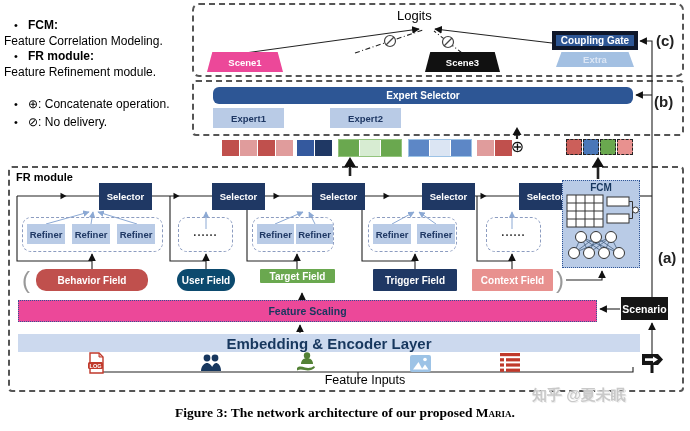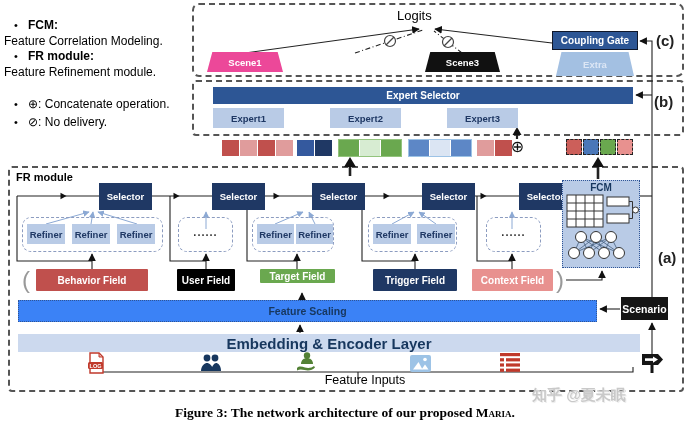--- a/index.html
+++ b/index.html
@@ -147,28 +147,27 @@
       <polygon points="389.5,196 383.5,192.8 383.5,199.2"></polygon>
         <polygon points="443.5,196 449.5,192.8 449.5,199.2"></polygon>
       <polygon points="486.5,196 480.5,192.8 480.5,199.2"></polygon>
         <polygon points="540.5,196 546.5,192.8 546.5,199.2"></polygon>
     </g>
   </svg>
 
   <div class="abs" style="left:397px;top:8px;width:60px;text-align:left;z-index:3;font-size:13px;color:#000;">Logits</div>
   <div class="box trap" style="left: 207px; top: 52px; width: 76px; height: 20px; background: #ec4899;">Scene1</div>
   <div class="box trap" style="left: 425px; top: 52px; width: 75px; height: 20px; background: rgb(17, 17, 17);">Scene3</div>
-  <div class="box trap" style="left: 556px; top: 52px; width: 78px; height: 24px; color: rgb(220, 230, 245); background: rgb(163, 192, 226);">Extra</div>
-  <div class="box blue" style="left:552px;top:31px;width:86px;height:19px;font-size:10px;border:1px solid #0f172a;">Coupling Gate</div>
+  <div class="box trap" style="left: 556px; top: 52px; width: 78px; height: 15px; color: rgb(220, 230, 245); background: rgb(163, 192, 226);">Extra</div>
+  <div class="box blue" style="left:552px;top:31px;width:86px;height:19px;font-size:10px;border:4px solid #0f172a;">Coupling Gate</div>
   <div class="panel-label" style="left:656px;top:32px;">(c)</div>
 
-  <div class="box blue" style="left:213px;top:87px;width:420px;height:17px;font-size:10px;">Expert Selector</div>
+  <div class="box blue" style="left:213px;top:87px;width:420px;height:17px;font-size:10px;border-radius:6px;">Expert Selector</div>
   <div class="box lblue" style="left:213px;top:108px;width:71px;height:20px;">Expert1</div>
   <div class="box lblue" style="left:330px;top:108px;width:71px;height:20px;">Expert2</div>
-  <div class="box lblue" style="left:447px;top:108px;width:71px;height:20px;">Expert3</div>
   <div class="panel-label" style="left:654px;top:93px;">(b)</div>
 
   <div class="sqrow" style="left:222px;">
     <span class="sq" style="background: rgb(192, 80, 77);"></span><span class="sq" style="background: rgb(224, 156, 156);"></span><span class="sq" style="background: rgb(192, 80, 77);"></span><span class="sq" style="background: rgb(224, 156, 156);"></span>
   </div>
   <div class="sqrow" style="left:297px;">
     <span class="sq" style="background: rgb(52, 89, 158);"></span><span class="sq" style="background: rgb(31, 56, 100);"></span>
   </div>
   <div class="sqg" style="left: 338px; border-color: rgb(147, 196, 125);">
     <span class="sq" style="width: 20px; background: rgb(106, 168, 79);"></span><span class="sq" style="width: 20px; background: rgb(215, 236, 210);"></span><span class="sq" style="width: 20px; margin-right: 0px; background: rgb(106, 168, 79);"></span>
@@ -245,28 +244,28 @@
           <circle cx="48" cy="44" r="5.5"></circle>
         <circle cx="11" cy="60" r="5.5"></circle>
           <circle cx="26" cy="60" r="5.5"></circle>
           <circle cx="41" cy="60" r="5.5"></circle>
           <circle cx="56" cy="60" r="5.5"></circle>
       </g>
     </svg>
   </div>
 
   <div class="abs" style="left:22px;top:266px;z-index:3;font-size:24px;color:#999;">(</div>
-  <div class="box field" style="left: 36px; top: 269px; width: 112px; height: 22px; background: rgb(192, 80, 77);">Behavior Field</div>
-  <div class="box field" style="left: 177px; top: 269px; width: 58px; height: 22px; background: #000000;">User Field</div>
+  <div class="box field" style="left: 36px; top: 269px; width: 112px; height: 22px; background: rgb(192, 80, 77); border-radius: 10px;">Behavior Field</div>
+  <div class="box field" style="left: 177px; top: 269px; width: 58px; height: 22px; background: #0c4a6e; border-radius: 11px;">User Field</div>
   <div class="box field" style="left: 260px; top: 269px; width: 75px; height: 14px; background: rgb(106, 168, 79);">Target Field</div>
   <div class="box field" style="left: 472px; top: 269px; width: 81px; height: 22px; background: rgb(232, 145, 143);">Context Field</div>
   <div class="box field" style="left: 373px; top: 269px; width: 84px; height: 22px; background: rgb(31, 56, 100);">Trigger Field</div>
   <div class="abs" style="left:556px;top:266px;z-index:3;font-size:24px;color:#999;">)</div>
 
-  <div class="box" style="left:18px;top:300px;width:579px;height:22px;background:#3b82f6;border:1.5px dotted #2f5597;font-size:10.5px;font-weight:bold;color:#17375e;">Feature Scaling</div>
+  <div class="box" style="left:18px;top:300px;width:579px;height:22px;background:#ec4899;border:1.5px dotted #2f5597;font-size:10.5px;font-weight:bold;color:#17375e;">Feature Scaling</div>
   <div class="box" style="left:621px;top:297px;width:47px;height:23px;background:#151515;color:#fff;font-weight:bold;font-size:10.5px;">Scenario</div>
 
   <div class="box" style="left:18px;top:334px;width:622px;height:18px;background:#ccd9ee;font-size:15px;font-weight:bold;color:#17375e;">Embedding &amp; Encoder Layer</div>
 
   <div class="icon" style="left:86px;top:352px;">
     <svg width="21" height="22" viewBox="0 0 21 22">
       <path d="M4,1 h9 l4,4 v16 h-13 z" fill="#fff" stroke="#c0392b" stroke-width="1.4"></path>
       <path d="M13,1 v4 h4 z" fill="#e6a9a4" stroke="#c0392b" stroke-width="1"></path>
       <rect x="2" y="10" width="15" height="7" rx="1.5" fill="#c0392b"></rect>
       <text x="9.5" y="15.5" font-size="5.5" font-weight="bold" fill="#fff" text-anchor="middle" font-family="Liberation Sans,sans-serif">LOG</text>

